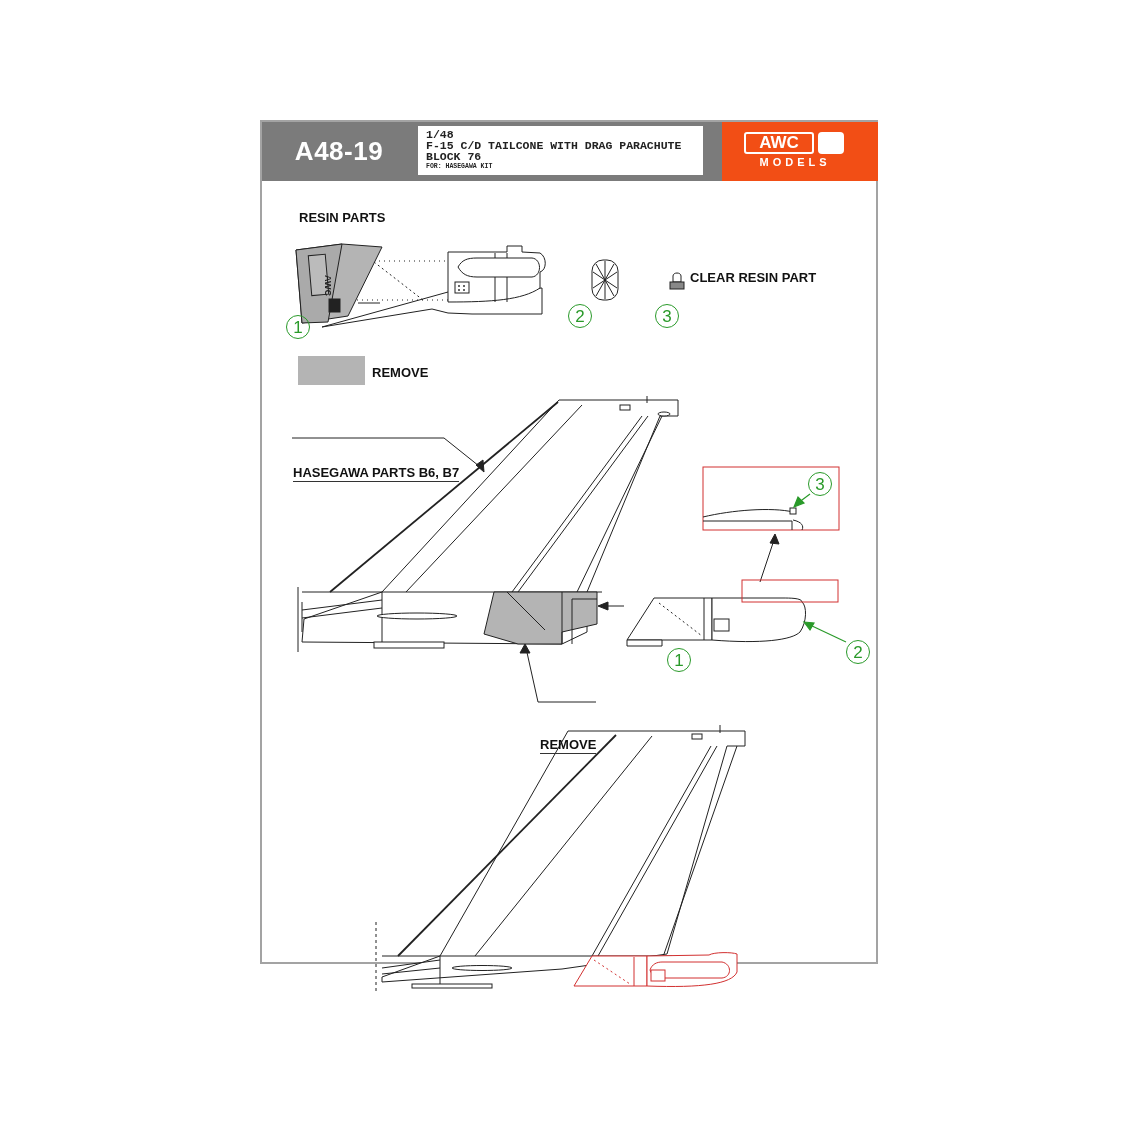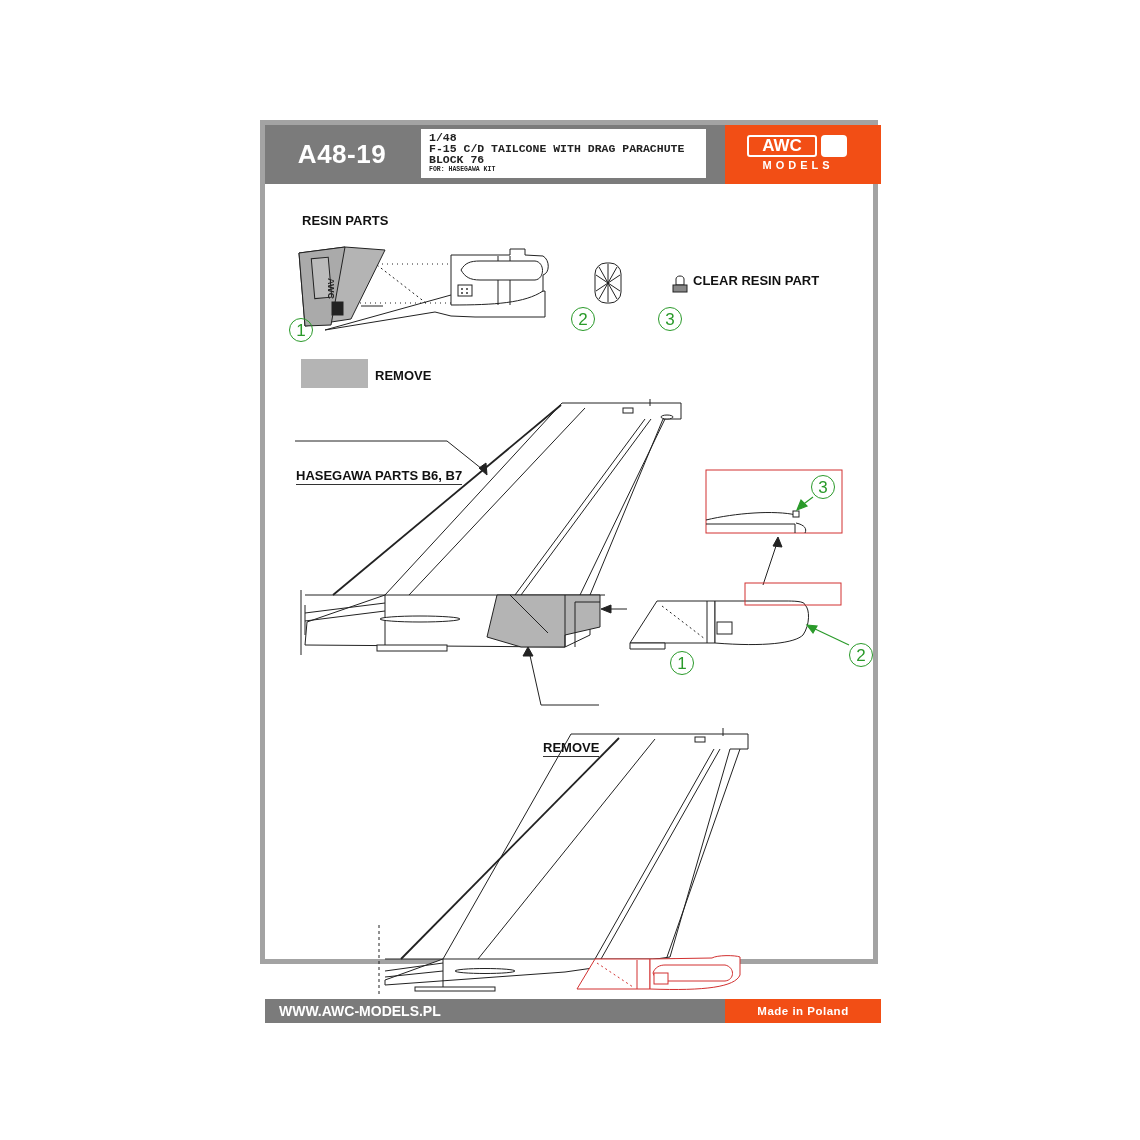--- a/index.html
+++ b/index.html
@@ -1,17 +1,17 @@
 <!DOCTYPE html>
 <html><head>
 <meta charset="utf-8">
 <style>
   html, body { margin:0; padding:0; background:#ffffff; }
   body { width:1140px; height:1140px; position:relative; font-family:"Liberation Sans", sans-serif; overflow:hidden; }
-  .sheet { position:absolute; left:260px; top:120px; width:618px; height:844px; border:5px solid #a3a3a3; background:#fff; box-sizing:border-box;padding-left:8px; }
+  .sheet { position:absolute; left:260px; top:120px; width:618px; height:844px; border:2px solid #a3a3a3; background:#fff; box-sizing:border-box;padding-left:8px; }
   .header { position:absolute; left:0; top:0; width:616px; height:59px; background:#7b7b7b; }
   .code { position:absolute; left:0; top:0; width:154px; height:59px; color:#fff; font-weight:bold; font-size:26px; display:flex; align-items:center; justify-content:center; letter-spacing:0.5px; }
   .titlebox { position:absolute; left:156px; top:4px; width:285px; height:49px; background:#fff; padding:3px 8px; box-sizing:border-box; line-height:11px;font-family:Liberation Mono, monospace; }
   .titlebox .scale, .titlebox .name, .titlebox .block { font-weight:bold; font-size:11.5px; color:#222; display:block; }
   .titlebox .kit { font-weight:bold; font-size:6.5px; color:#222; display:block; margin-top:1px; line-height:8px; }
   .brand { position:absolute; left:460px; top:0; width:156px; height:59px; background:#f24e15; }
   .brand .awc { position:absolute; left:22px; top:10px; width:70px; height:22px; border:2px solid #fff; border-radius:3px; box-sizing:border-box; color:#fff; font-weight:bold; font-size:17px; text-align:center; line-height:18px; }
   .brand .sq { position:absolute; left:96px; top:10px; width:26px; height:22px; background:#fff; border-radius:4px; }
   .brand .models { position:absolute; left:22px; top:34px; width:102px; color:#fff; font-weight:bold; font-size:11px; letter-spacing:4px; text-align:center; }
   .footer { position:absolute; left:0; top:874px; width:616px; height:24px; background:#7b7b7b; }
@@ -180,17 +180,13 @@
   <div class="lbl ul" style="left:31px; top:302px;">HASEGAWA PARTS B6, B7</div>
   <div class="lbl ul" style="left:278px; top:574px;">REMOVE</div>
 
   <div class="num" style="left:24px; top:193px;">1</div>
   <div class="num" style="left:306px; top:182px;">2</div>
   <div class="num" style="left:393px; top:182px;">3</div>
   <div class="num" style="left:405px; top:526px;">1</div>
   <div class="num" style="left:584px; top:518px;">2</div>
   <div class="num" style="left:546px; top:350px;">3</div>
 
-  <div class="footer">
-    <div class="url">WWW.AWC-MODELS.PL</div>
-    <div class="made">Made in Poland</div>
-  </div>
 </div>
 
 </body></html>

